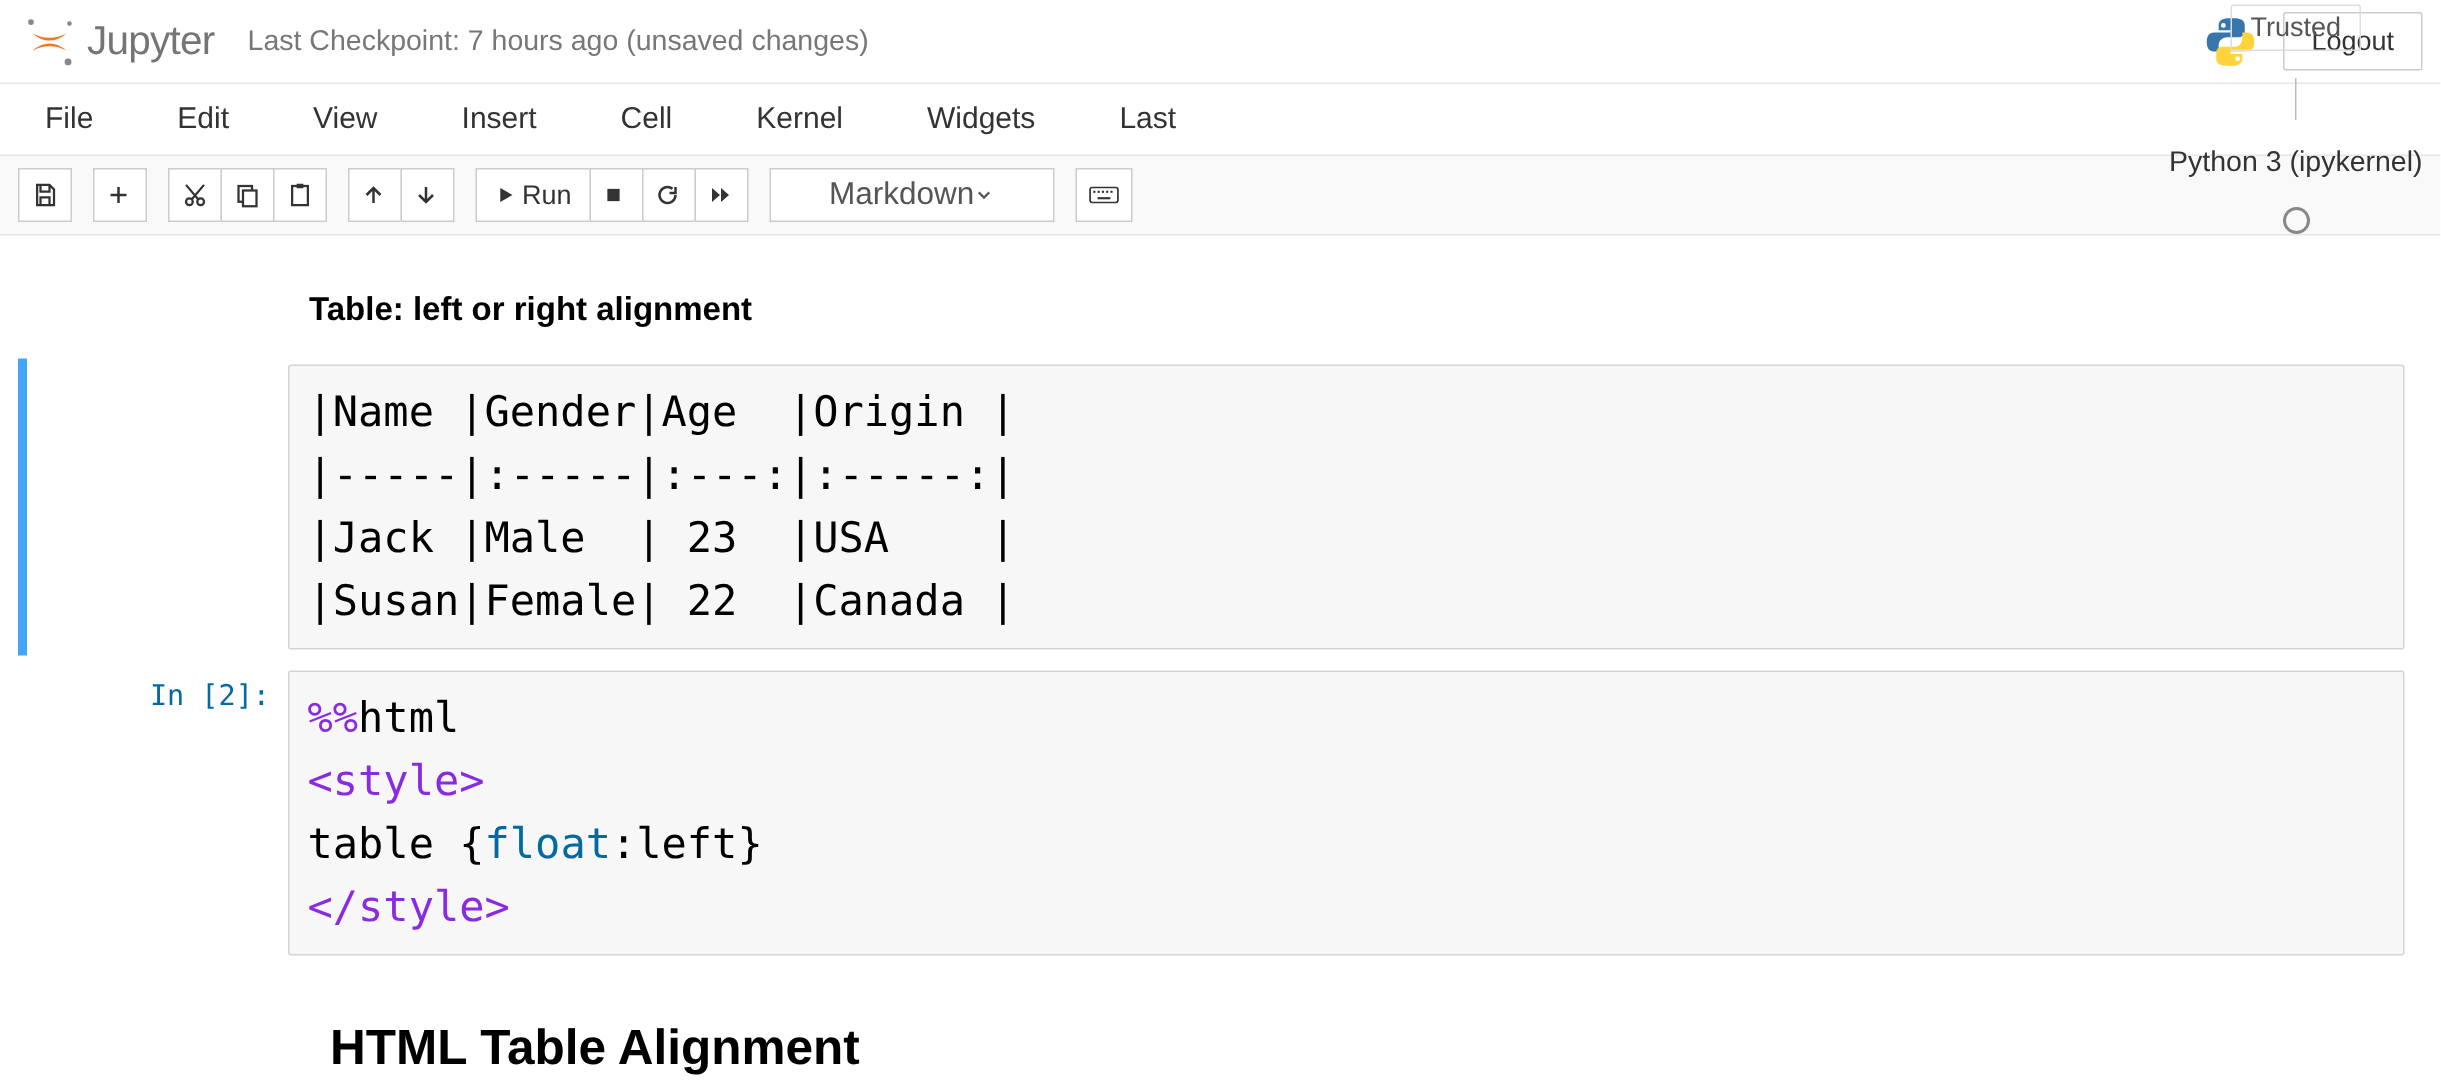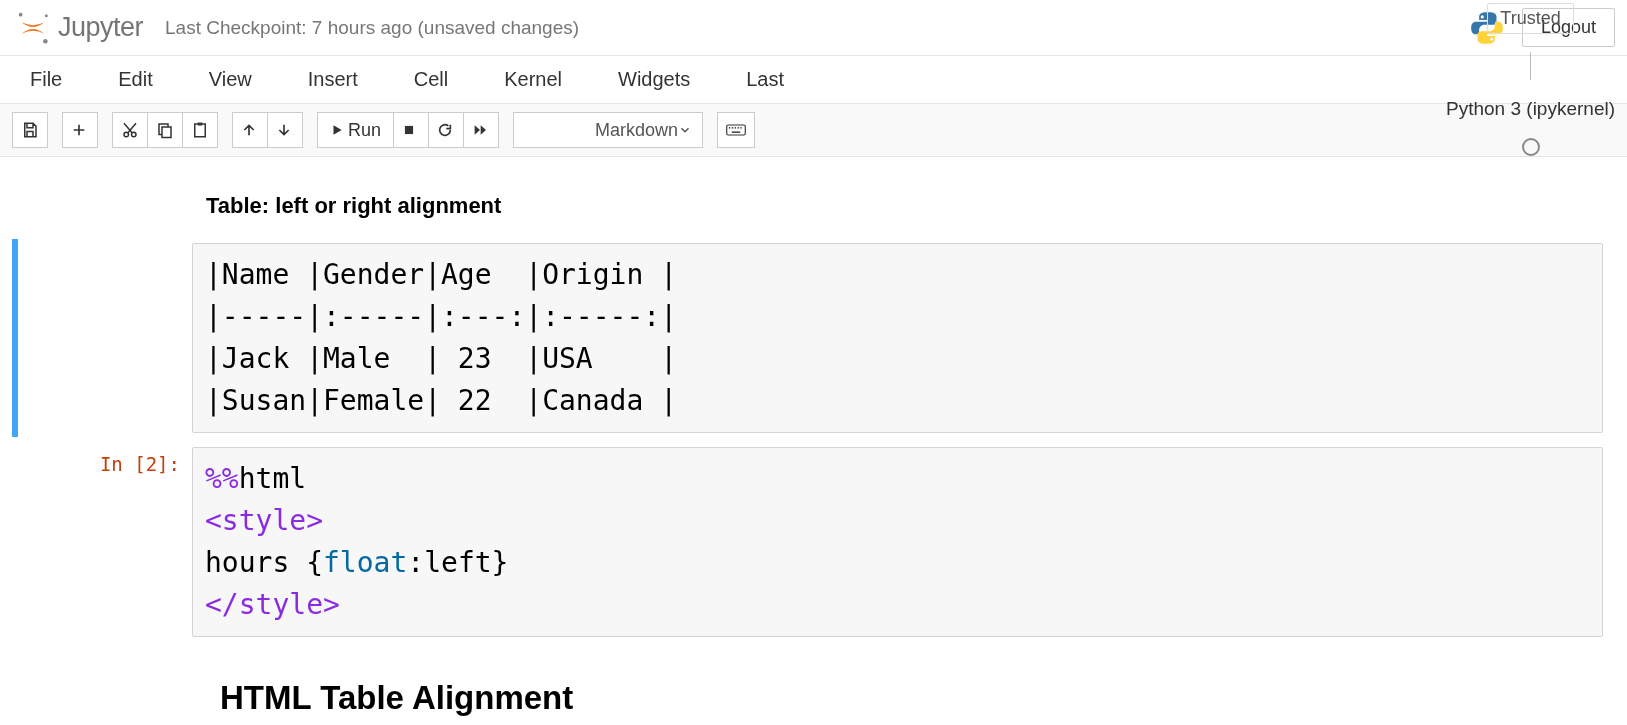--- a/index.html
+++ b/index.html
@@ -117,44 +117,44 @@
     padding: 0 8px;
   }
   .tb-group .tb-btn:not(:first-child) { margin-left: -1px; }
   .tb-btn.run { padding: 0 12px; gap: 4px; }
   .tb-btn.run span { font-size: 18px; }
   .celltype-select {
     border: 1px solid #ccc;
     height: 36px;
     min-width: 190px;
     padding: 0 10px;
-    font-size: 18px;
+    font-size: 21px;
     color: #555;
     background: #fff;
     display: inline-flex;
     align-items: center;
-    justify-content: flex-end;
+    justify-content: center;
     cursor: pointer;
   }
   .notebook-area {
     padding: 20px 0 40px 0;
   }
   .cell {
     display: flex;
     padding: 4px 12px 4px 0;
     margin: 6px 12px;
   }
   .cell.selected { border-left: 6px solid #42A5F5; }
   .prompt {
     min-width: 180px;
     text-align: right;
     padding: 6px 12px 0 0;
     font-family: "Menlo","Consolas",monospace;
     font-size: 19px;
-    color: #c2410c;
+    color: #0369a1;
   }
   .cell-body { flex: 1; }
   .rendered-md {
     padding: 0 0 0 14px;
   }
   .rendered-md .bold-title {
     font-size: 22px;
     font-weight: 700;
     margin: 6px 0 10px 0;
   }
@@ -339,21 +339,21 @@
 |Jack |Male  | 23  |USA    |
 |Susan|Female| 22  |Canada |</div>
     </div>
   </div>
 
   <div class="cell">
     <div class="prompt">In [2]:</div>
     <div class="cell-body">
       <div class="input-area code"><span class="tok-kw">%%</span><span>html</span>
 <span class="tok-kw">&lt;style&gt;</span>
-<span>hours {</span><span class="tok-magic">float</span><span>:left}</span>
+<span>table {</span><span class="tok-magic">float</span><span>:left}</span>
 <span class="tok-kw">&lt;/style&gt;</span></div>
     </div>
   </div>
 
   <div class="cell">
     <div class="prompt"></div>
     <div class="cell-body rendered-md">
       <div class="h1">HTML Table Alignment</div>
     </div>
   </div>

